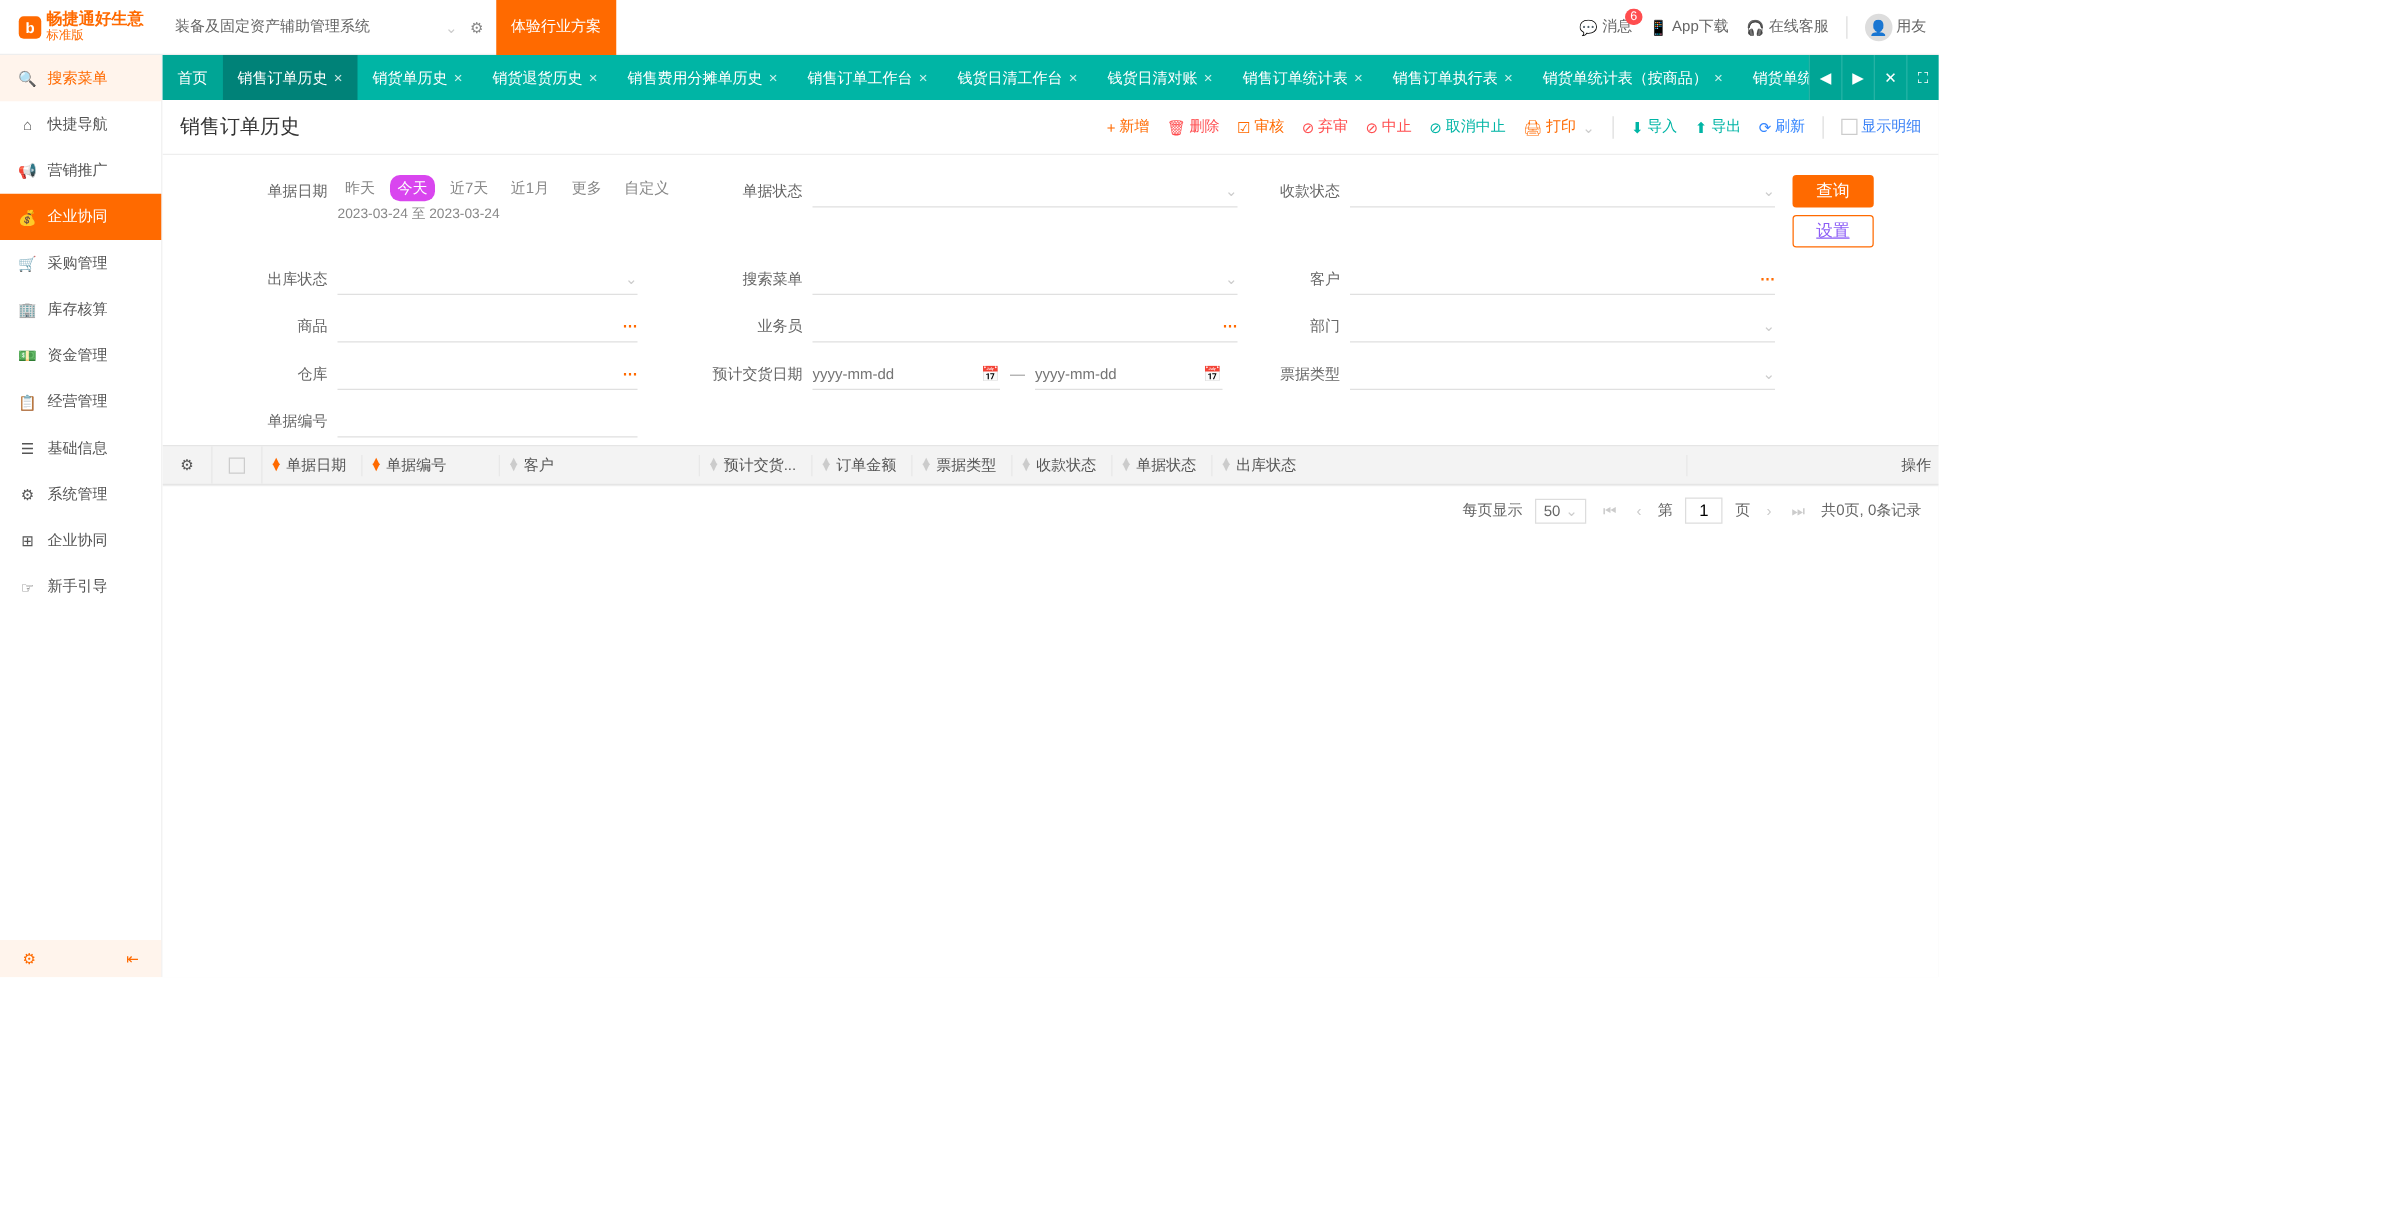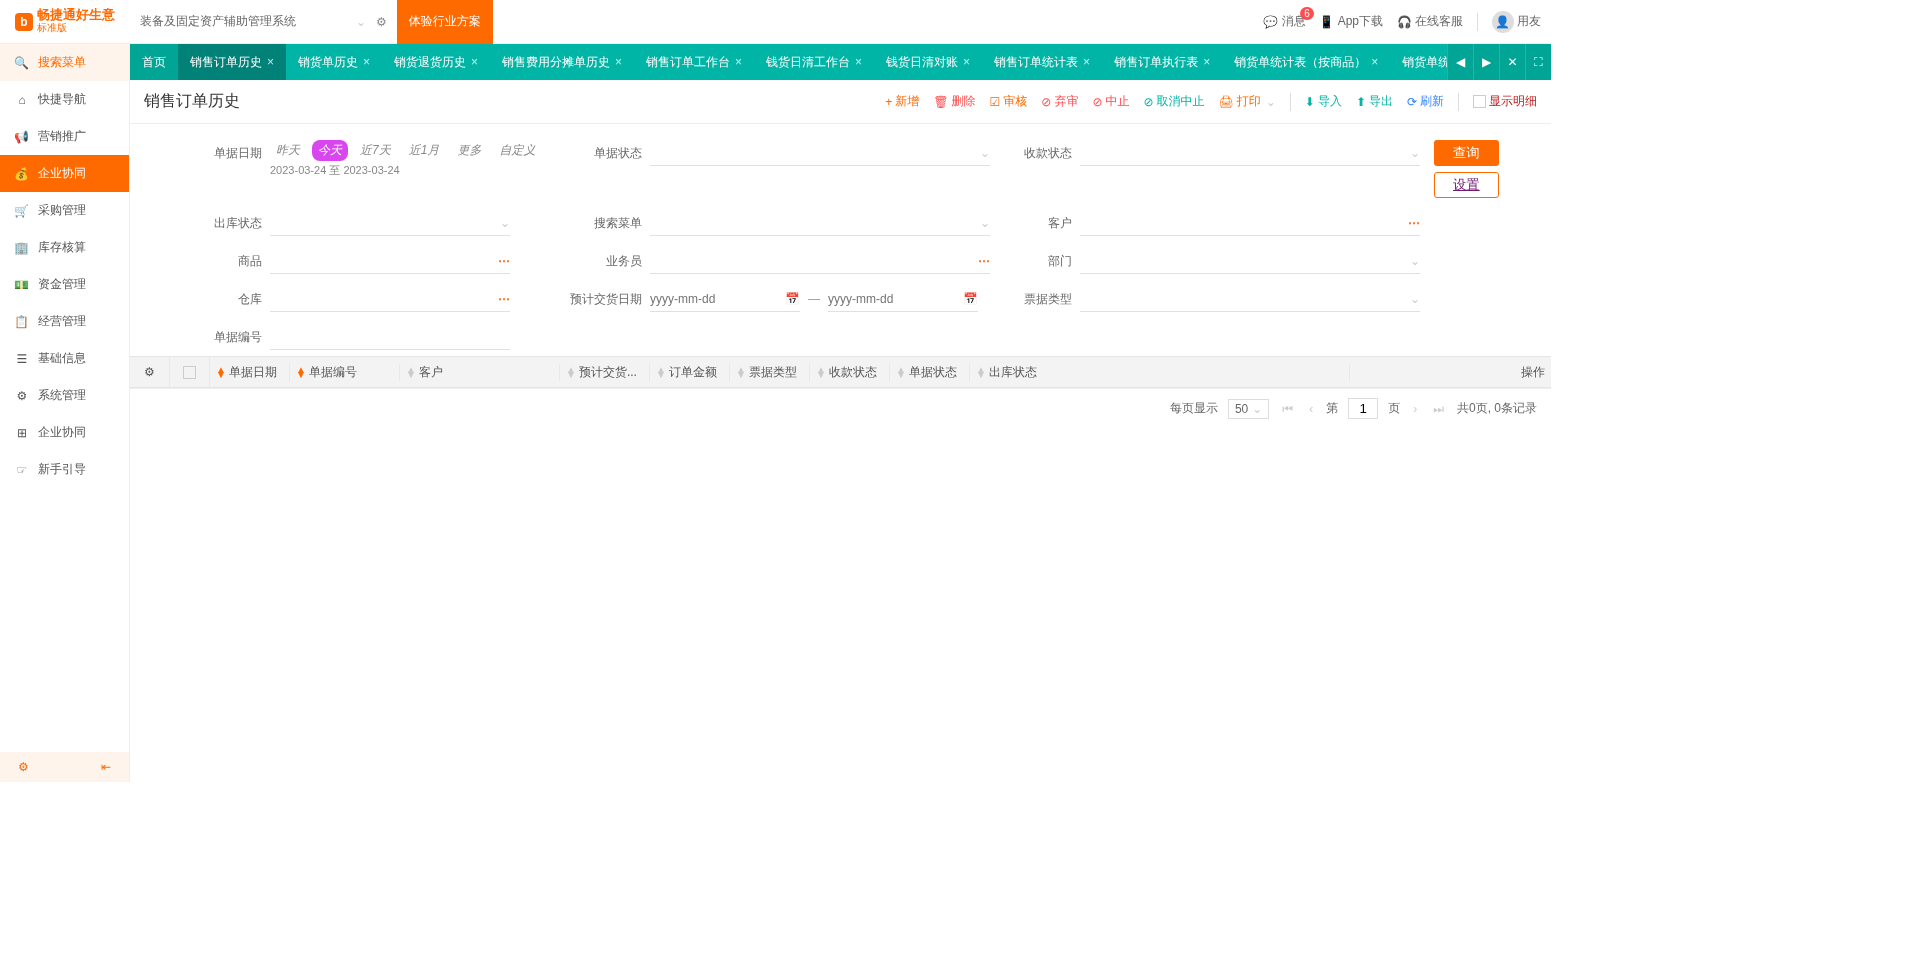--- a/index.html
+++ b/index.html
@@ -48,26 +48,26 @@
 .filter-row { display: flex; padding: 6px 0; }
 .filter-col { display: flex; align-items: flex-start; }
 .filter-label { width: 90px; text-align: right; color: #666; padding-right: 8px; line-height: 26px; flex-shrink: 0; }
 .filter-body { display: flex; flex-direction: column; }
 .filter-input { height: 26px; border: none; border-bottom: 1px solid #e0e0e0; width: 340px; position: relative; display: flex; align-items: center; }
 .filter-input.short { width: 150px; }
 .filter-input input { border: none; outline: none; width: 100%; font-size: 12px; color: #999; background: transparent; }
 .filter-caret { color: #ccc; margin-left: auto; }
 .filter-more { color: #FF6A00; margin-left: auto; font-weight: bold; }
 .date-tags { display: flex; gap: 6px; align-items: center; margin-bottom: 2px; }
-.date-tag { color: #888; cursor: pointer; padding: 2px 6px; border-radius: 8px; font-style: italic; }
+.date-tag { color: #888; cursor: pointer; padding: 2px 6px; border-radius: 8px; }
 .date-tag.active { background: #d946ef; color: #fff; }
 .date-range { font-size: 11px; color: #888; }
 .side-btns { display: flex; flex-direction: column; gap: 6px; margin-left: 14px; margin-right: 14px; }
 .btn-search { background: #FF6A00; color: #fff; border: none; border-radius: 3px; padding: 4px 18px; cursor: pointer; }
-.btn-set { background: #fff; color: #701a75; border: 1px solid #FF6A00; border-radius: 3px; padding: 3px 18px; cursor: pointer; text-decoration: underline; }
+.btn-set { background: #fff; color: #8b5cf6; border: 1px solid #FF6A00; border-radius: 3px; padding: 3px 18px; cursor: pointer; text-decoration: underline; }
 .collapse-bar { text-align: center; padding: 4px 0; }
 .collapse-btn { display: inline-block; background: #f5f5f5; border: 1px solid #eee; border-bottom: none; padding: 3px 16px; border-radius: 4px 4px 0 0; color: #888; cursor: pointer; font-size: 11px; }
 .table-wrap { background: #fff; flex: 1; display: flex; flex-direction: column; margin: 0; }
 .thead { display: flex; background: #f3f3f3; border-top: 1px solid #e5e5e5; border-bottom: 1px solid #e5e5e5; height: 32px; align-items: center; }
 .th { padding: 0 6px; display: flex; align-items: center; gap: 3px; color: #555; font-size: 12px; border-right: 1px solid #e8e8e8; height: 100%; }
 .th:last-child { border-right: none; }
 .sort { color: #ccc; font-size: 10px; display: flex; flex-direction: column; line-height: 5px; }
 .sort.orange { color: #FF6A00; }
 .empty { flex: 1; display: flex; flex-direction: column; align-items: center; justify-content: center; color: #aaa; }
 .empty-img { width: 90px; height: 90px; background: #fdf2eb; border-radius: 8px; position: relative; margin-bottom: 14px; display: flex; align-items: center; justify-content: center; }
@@ -283,21 +283,21 @@
               <span>⬆</span>
               <span>导出</span>
             </span>
           <span class="tool-btn t-blue">
               <span>⟳</span>
               <span>刷新</span>
             </span>
           <span class="divider-v"></span>
           <label class="tool-btn">
               <span class="checkbox"></span>
-              <span style="color:#b91c1c">显示明细</span>
+              <span style="color:#3b82f6">显示明细</span>
             </label>
         </div>
       </div>
 
       <div class="filters">
         <div class="filter-row">
           <div class="filter-col" style="width:430px;padding-left:50px">
             <div class="filter-label">单据日期</div>
             <div class="filter-body">
               <div class="date-tags" id="date-tags">

